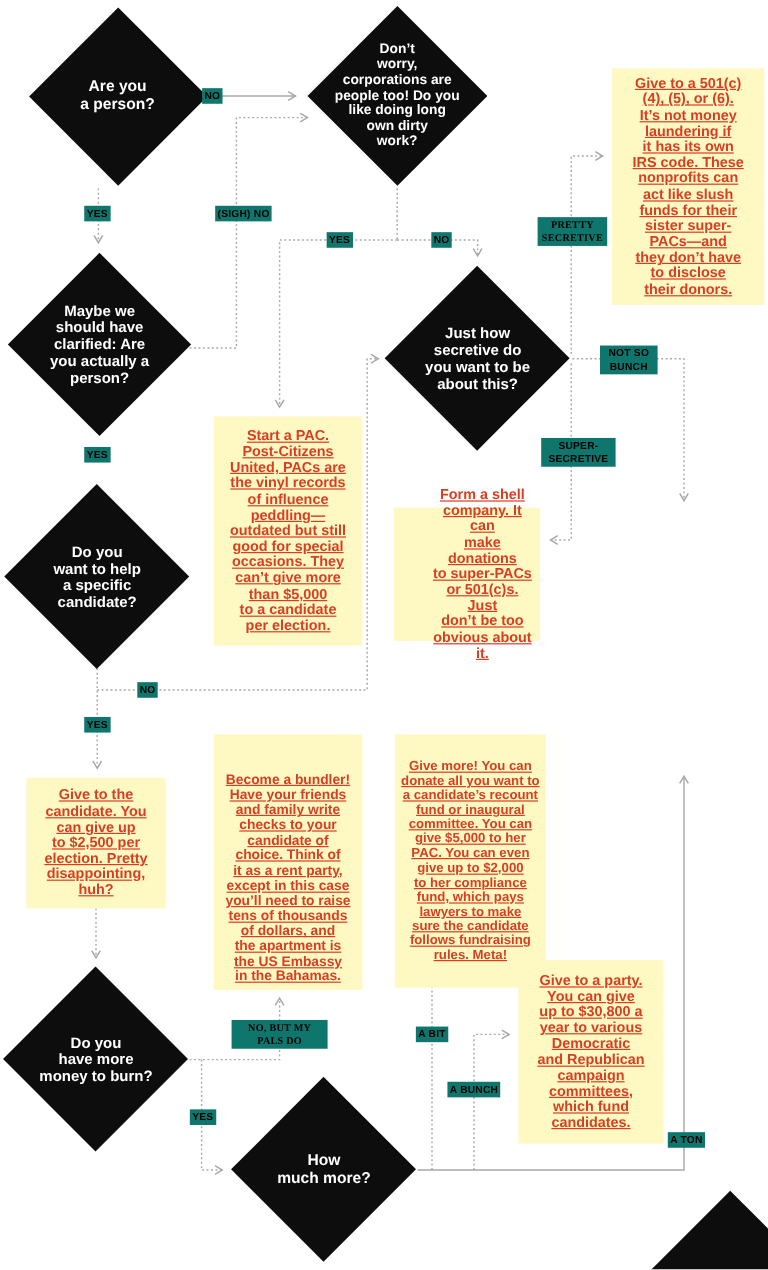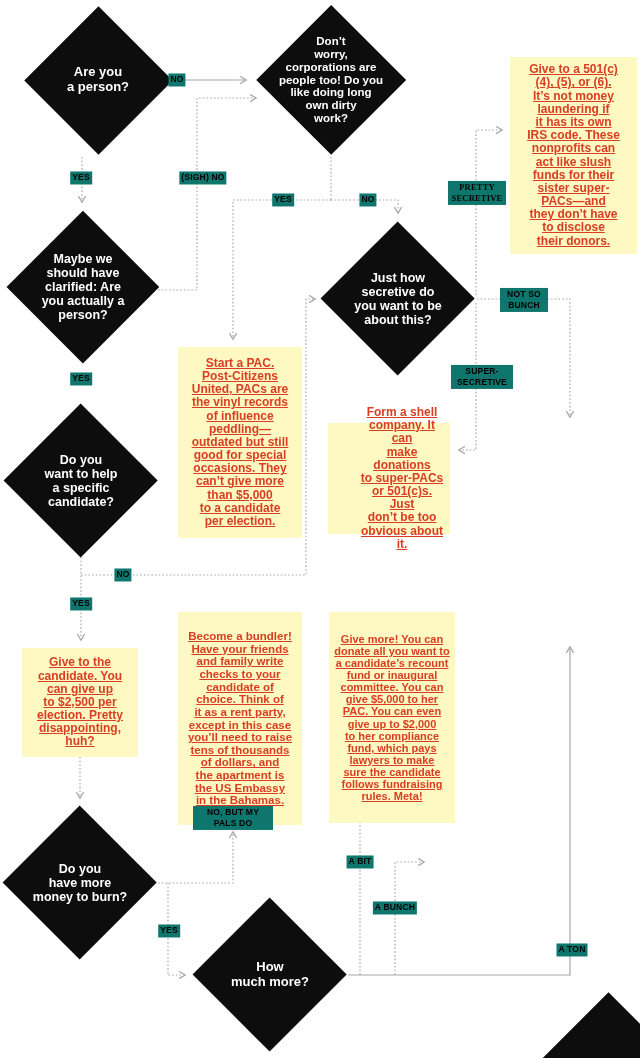--- a/index.html
+++ b/index.html
@@ -136,21 +136,21 @@
   </div>
   <div class="note" style="left:22px;top:648px;width:116px;height:109px;">
     <span>Give to the
 candidate. You
 can give up
 to $2,500 per
 election. Pretty
 disappointing,
 huh?</span>
   </div>
-  <div class="note" style="left:178px;top:612px;width:124px;height:213px;font-size:11.5px;">
+  <div class="note" style="left:178px;top:612px;width:124px;height:213px;font-size:11.5px;align-items:flex-end;">
     <span>Become a bundler!
 Have your friends
 and family write
 checks to your
 candidate of
 choice. Think of
 it as a rent party,
 except in this case
 you’ll need to raise
 tens of thousands
@@ -168,31 +168,43 @@
 give $5,000 to her
 PAC. You can even
 give up to $2,000
 to her compliance
 fund, which pays
 lawyers to make
 sure the candidate
 follows fundraising
 rules. Meta!</span>
   </div>
+  <div class="note" style="left:432px;top:800px;width:121px;height:153px;">
+    <span>Give to a party.
+You can give
+up to $30,800 a
+year to various
+Democratic
+and Republican
+campaign
+committees,
+which fund
+candidates.</span>
+  </div>
 
   <div class="lbl" style="left:177px;top:80px;">NO</div>
   <div class="lbl" style="left:81px;top:178px;">YES</div>
   <div class="lbl" style="left:203px;top:178px;">(SIGH) NO</div>
   <div class="lbl" style="left:283px;top:200px;">YES</div>
   <div class="lbl" style="left:368px;top:200px;">NO</div>
   <div class="lbl" style="left:477px;top:193px;width:54px;font-family:Liberation Serif, serif;">PRETTY SECRETIVE</div>
   <div class="lbl" style="left:524px;top:300px;width:44px;">NOT SO BUNCH</div>
   <div class="lbl" style="left:482px;top:377px;width:58px;">SUPER-SECRETIVE</div>
   <div class="lbl" style="left:81px;top:379px;">YES</div>
   <div class="lbl" style="left:123px;top:575px;">NO</div>
   <div class="lbl" style="left:81px;top:604px;">YES</div>
-  <div class="lbl" style="left:233px;top:818px;width:76px;">NO, BUT MY PALS DO</div>
+  <div class="lbl" style="left:233px;top:862px;width:76px;font-family:Liberation Serif, serif;">NO, BUT MY PALS DO</div>
   <div class="lbl" style="left:169px;top:931px;">YES</div>
   <div class="lbl" style="left:360px;top:862px;">A BIT</div>
   <div class="lbl" style="left:395px;top:908px;">A BUNCH</div>
   <div class="lbl" style="left:572px;top:950px;">A TON</div>
 
 </div>
 
 </body></html>

